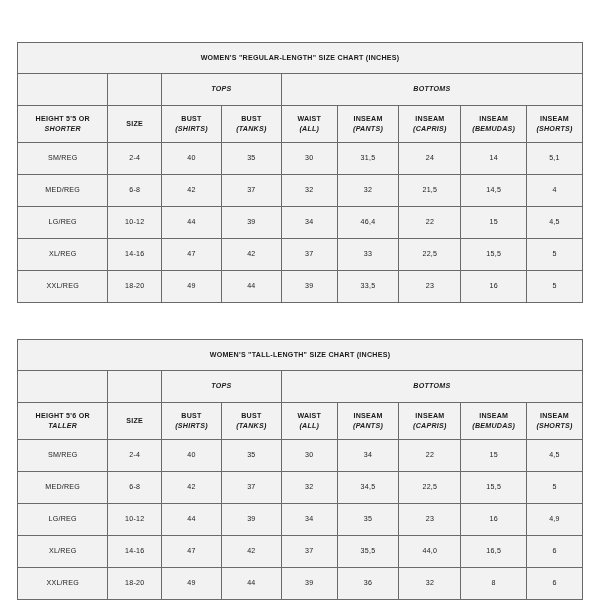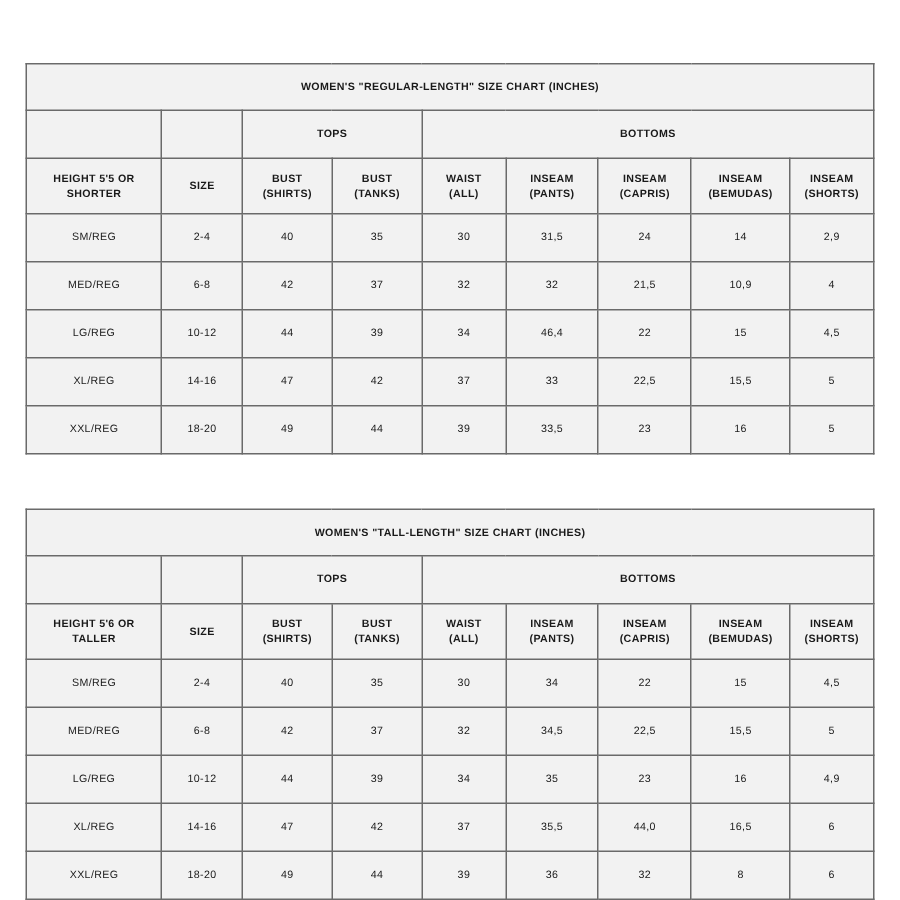--- a/index.html
+++ b/index.html
@@ -51,20 +51,21 @@
     color: #1a1a1a;
   }
   
   td.group-cell {
     height: 31px;
     background: #ffffff;
     font-size: 7.4px;
     font-weight: 700;
     letter-spacing: 0.7px;
     color: #1a1a1a;
+    font-style: italic;
   }
   td.group-blank {
     height: 31px;
     background: #ffffff;
   }
   
   td.hdr {
     height: 36px;
     background: #000000;
     color: #ffffff;
@@ -78,20 +79,21 @@
     background: #a9ce8d;
     color: #111111;
     font-size: 7.1px;
     font-weight: 700;
     letter-spacing: 0.4px;
     border-color: #6a6a6a;
   }
   td.hdr .l2,
   td.hdr-green .l2 {
     display: block;
+    font-style: italic;
   }
   
   td.rowlabel {
     height: 31px;
     background: #ffffff;
     font-weight: 400;
     font-size: 7.3px;
     letter-spacing: 0.4px;
   }
   td.val {
@@ -142,31 +144,31 @@
           </tr>
           <tr>
             <td class="rowlabel">SM/REG</td>
             <td class="val">2-4</td>
             <td class="val">40</td>
             <td class="val">35</td>
             <td class="val">30</td>
             <td class="val">31,5</td>
             <td class="val">24</td>
             <td class="val">14</td>
-            <td class="val">2,9</td>
+            <td class="val">5,1</td>
           </tr>
           <tr>
             <td class="rowlabel">MED/REG</td>
             <td class="val">6-8</td>
             <td class="val">42</td>
             <td class="val">37</td>
             <td class="val">32</td>
             <td class="val">32</td>
             <td class="val">21,5</td>
-            <td class="val">10,9</td>
+            <td class="val">14,5</td>
             <td class="val">4</td>
           </tr>
           <tr>
             <td class="rowlabel">LG/REG</td>
             <td class="val">10-12</td>
             <td class="val">44</td>
             <td class="val">39</td>
             <td class="val">34</td>
             <td class="val">46,4</td>
             <td class="val">22</td>

